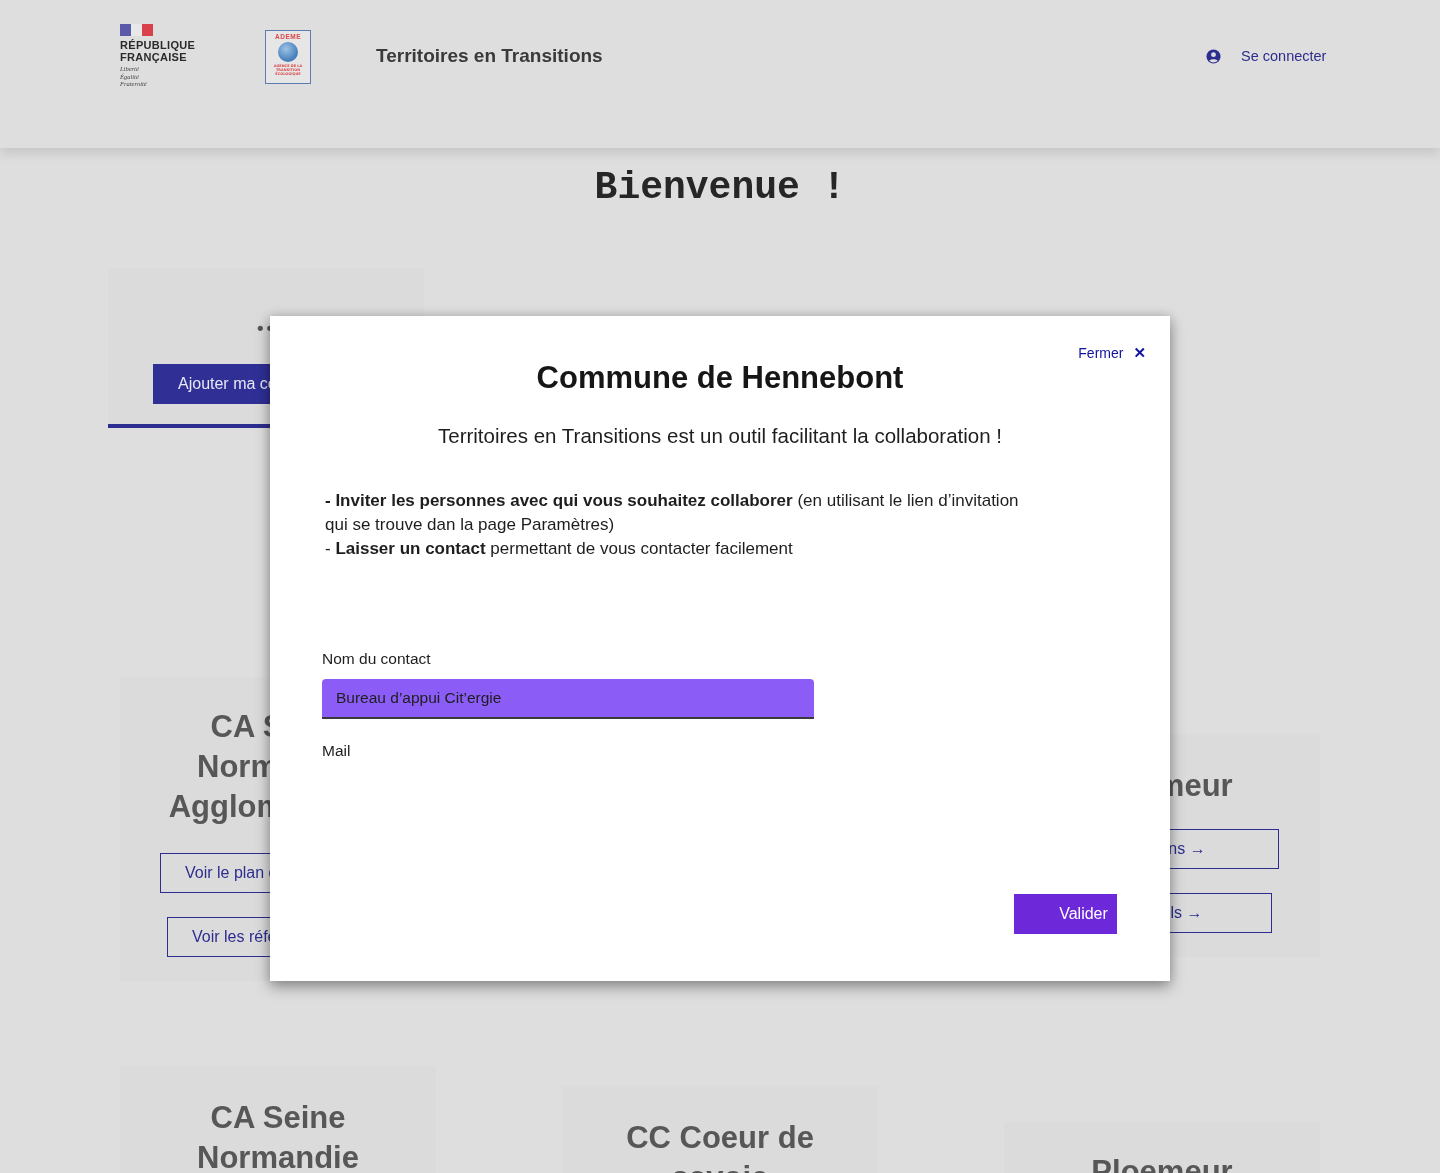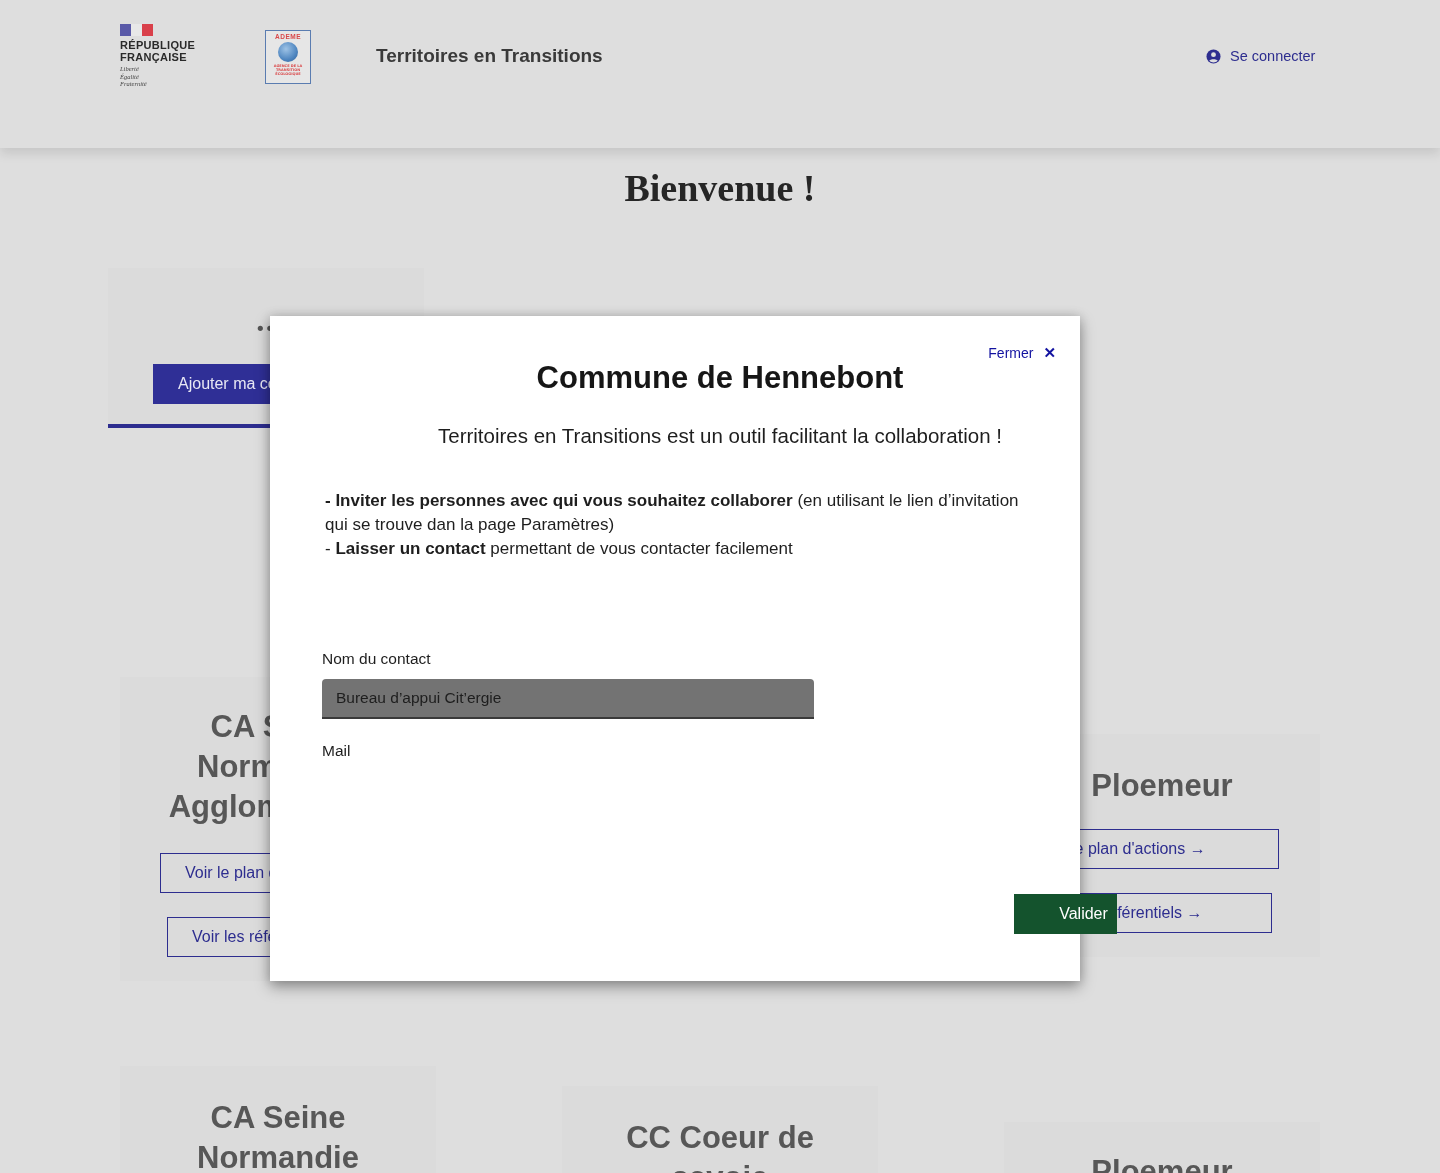--- a/index.html
+++ b/index.html
@@ -26,54 +26,54 @@
     .rf-name { font-family: "Liberation Sans", sans-serif; font-weight: bold; font-size: 11px; line-height: 11.5px; color: #2a2a2a; margin-top: 4px; letter-spacing: 0.3px; }
     .rf-motto { font-family: "Liberation Serif", serif; font-style: italic; font-size: 6.5px; line-height: 7.5px; color: #444; margin-top: 2px; }
     .ademe-logo {
       position: absolute; left: 265px; top: 30px; width: 46px; height: 54px;
       border: 1px solid #5a7cb0; background: #e6e6e6; text-align: center;
     }
     .ademe-title { font-family: "Liberation Sans", sans-serif; font-size: 6.5px; font-weight: bold; color: #d9484a; margin-top: 2px; letter-spacing: 0.5px; }
     .ademe-globe { width: 20px; height: 20px; border-radius: 50%; background: radial-gradient(circle at 40% 35%, #9ec3e6, #4f86c0 60%, #2e5e96); margin: 2px auto 2px; }
     .ademe-sub { font-size: 3.5px; line-height: 4px; color: #d9484a; font-weight: bold; }
     .site-title { position: absolute; left: 376px; top: 45px; font-size: 19px; font-weight: bold; color: #3a3a3a; font-family: "Liberation Sans", sans-serif; }
-    .login-link { position: absolute; left: 1206px; top: 48px; display: flex; align-items: center; gap: 9px; color: #2d2d8f; font-size: 14.5px; font-family: "Liberation Sans", sans-serif; cursor: pointer; }
+    .login-link { position: absolute; left: 1206px; top: 48px; display: flex; align-items: center; gap: 20px; color: #2d2d8f; font-size: 14.5px; font-family: "Liberation Sans", sans-serif; cursor: pointer; }
     .login-link svg { width: 15px; height: 15px; }
 
     
-    .page-title { position: absolute; left: 0; width: 1440px; top: 166px; text-align: center; font-size: 38px; font-weight: bold; color: #262626; font-family: Liberation Serif, serif; }
+    .page-title { position: absolute; left: 0; width: 1440px; top: 166px; text-align: center; font-size: 38px; font-weight: bold; color: #262626; font-family: Liberation Mono, monospace; }
 
     .add-card { position: absolute; left: 108px; top: 268px; width: 316px; height: 160px; background: #dbdbdb; border-bottom: 4px solid #2d2d8f; }
     .add-card .dots { position: absolute; left: 147px; top: 50px; font-size: 18px; color: #555; letter-spacing: -1px; }
     .add-btn { position: absolute; left: 45px; top: 96px; width: 240px; height: 40px; background: #2f2f96; color: #e8e8f4; font-size: 16px; font-family: "Liberation Sans", sans-serif; padding-left: 25px; line-height: 40px; white-space: nowrap; overflow: hidden; }
 
     .coll-card { position: absolute; background: #dbdbdb; }
     .coll-card .name { position: absolute; left: 0; width: 100%; text-align: center; font-weight: bold; color: #575757; font-family: "Liberation Sans", sans-serif; font-size: 31px; line-height: 40px; }
     .outline-btn { position: absolute; height: 40px; border: 1.5px solid #2d2d8f; color: #2d2d8f; background: transparent; font-size: 16px; font-family: "Liberation Sans", sans-serif; line-height: 37px; white-space: nowrap; overflow: hidden; }
 
     
     .modal {
-      position: absolute; left: 270px; top: 316px; width: 810px; height: 665px;
+      position: absolute; left: 270px; top: 316px; width: 900px; height: 665px;
       background: #ffffff; z-index: 5;
       box-shadow: 0 6px 14px rgba(0,0,0,0.35), 0 0 10px rgba(0,0,0,0.15);
     }
     .close-btn { position: absolute; right: 24px; top: 28px; display: flex; align-items: center; gap: 10px; color: #1212a0; font-size: 14px; font-family: "Liberation Sans", sans-serif; cursor: pointer; }
     .close-btn .x { font-size: 15px; font-weight: bold; }
     .modal-title { position: absolute; left: 0; width: 900px; top: 44px; text-align: center; font-size: 31px; font-weight: bold; color: #161616; font-family: "Liberation Sans", sans-serif; }
     .modal-subtitle { position: absolute; left: 0; width: 900px; top: 108px; text-align: center; font-size: 20.5px; color: #1e1e1e; font-family: "Liberation Sans", sans-serif; }
     .modal-desc { position: absolute; left: 55px; top: 173px; width: 700px; font-size: 17px; line-height: 24px; color: #1e1e1e; font-family: "Liberation Sans", sans-serif; }
     .modal-desc b { font-weight: bold; }
     .field-label { position: absolute; left: 52px; font-size: 15.5px; color: #1e1e1e; font-family: "Liberation Sans", sans-serif; }
     .field-input {
       position: absolute; left: 52px; width: 492px; height: 40px;
-      background: #737373; border: none; border-bottom: 2px solid #3a3a3a;
+      background: #8b5cf6; border: none; border-bottom: 2px solid #3a3a3a;
       border-radius: 4px 4px 0 0; padding: 0 14px;
       font-size: 15.5px; color: #1e1e1e; font-family: "Liberation Sans", sans-serif;
     }
-    .submit-btn { position: absolute; left: 744px; top: 578px; width: 103px; height: 40px; background: #14532d; color: #fff; border: none; font-size: 16px; font-family: "Liberation Sans", sans-serif; cursor: pointer; padding-left: 36px; }
+    .submit-btn { position: absolute; left: 744px; top: 578px; width: 103px; height: 40px; background: #6d28d9; color: #fff; border: none; font-size: 16px; font-family: "Liberation Sans", sans-serif; cursor: pointer; padding-left: 36px; }
   </style>
 </head>
 <body>
 
 <header class="header">
   <div class="rf-logo">
     <div class="rf-flag">
       <span class="b"></span>
         <span class="w"></span>
         <span class="r"></span>

